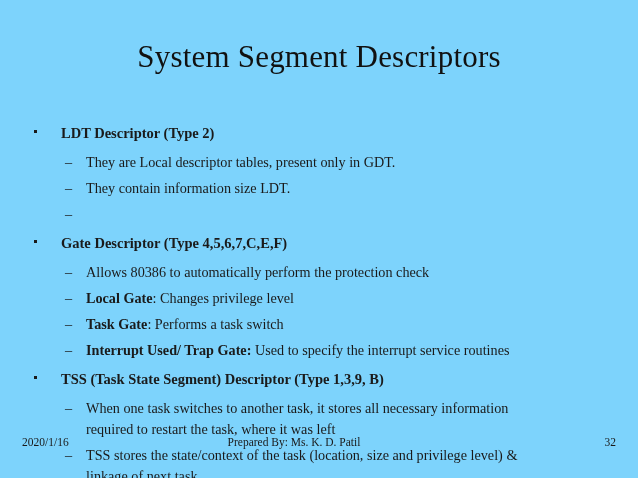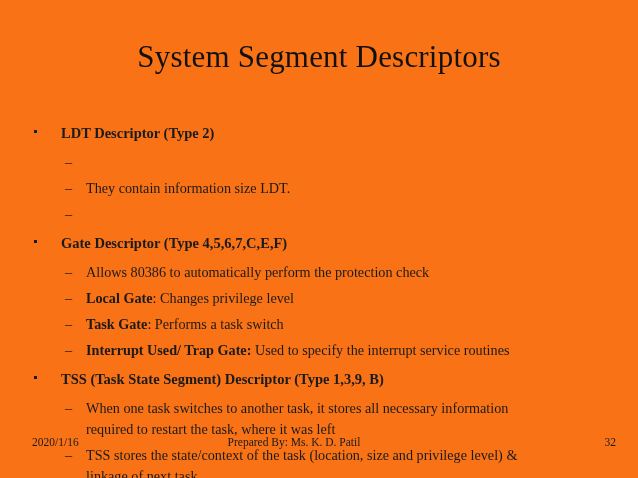--- a/index.html
+++ b/index.html
@@ -14,21 +14,21 @@
     position: relative;
     overflow: hidden;
     font-family: "Liberation Serif", "DejaVu Serif", serif;
     color: #1a1a1a;
     -webkit-font-smoothing: antialiased;
   }
 
   .slide {
     position: absolute;
     inset: 0;
-    background: #f97316;
+    background: #7dd3fc;
   }
 
   
   .slide-title {
     position: absolute;
     top: 38px;
     left: 0;
     width: 638px;
     text-align: center;
     font-family: "Liberation Serif", "DejaVu Serif", serif;
@@ -105,21 +105,21 @@
   .footer {
     position: absolute;
     left: 0;
     top: 434px;
     width: 638px;
     height: 20px;
     font-family: "Liberation Serif", "DejaVu Serif", serif;
   }
   .footer-date {
     position: absolute;
-    left: 32px;
+    left: 22px;
     top: 0;
     font-size: 11.5px;
     line-height: 16px;
     color: #1a1a1a;
     white-space: nowrap;
   }
   .footer-center {
     position: absolute;
     left: 0;
     top: 0;
@@ -149,20 +149,21 @@
 
   <div class="body-content">
 
     <div class="outline-item lvl1">
       <span class="marker"></span>
       <span>LDT Descriptor (Type 2)</span>
     </div>
 
     <div class="outline-item lvl2">
       <span class="marker">–</span>
+      <span>They are Local descriptor tables, present only in GDT.</span>
     </div>
 
     <div class="outline-item lvl2">
       <span class="marker">–</span>
       <span>They contain information size LDT.</span>
     </div>
 
     <div class="outline-item lvl2">
       <span class="marker">–</span>
     </div>

